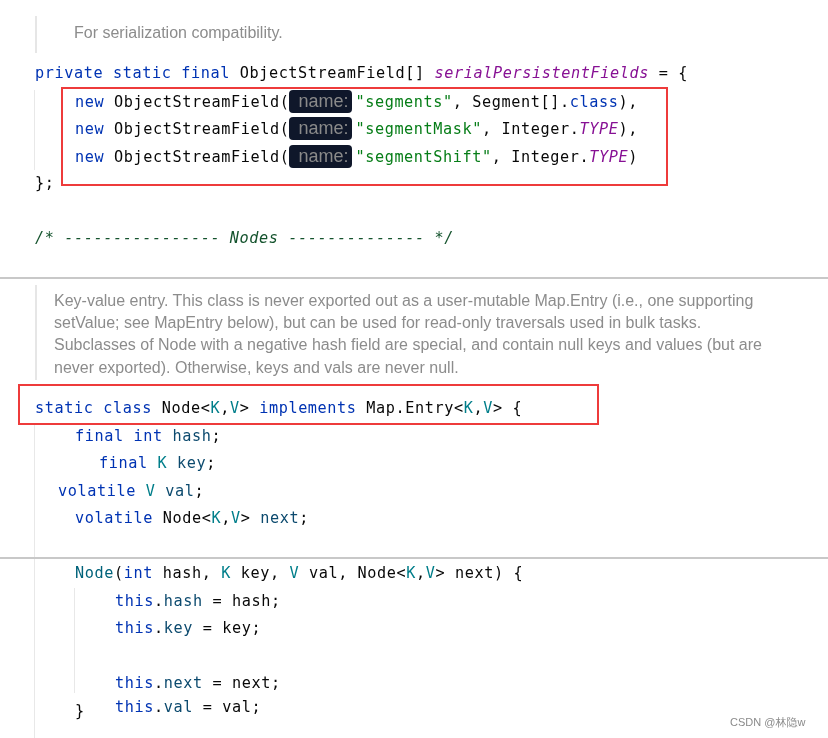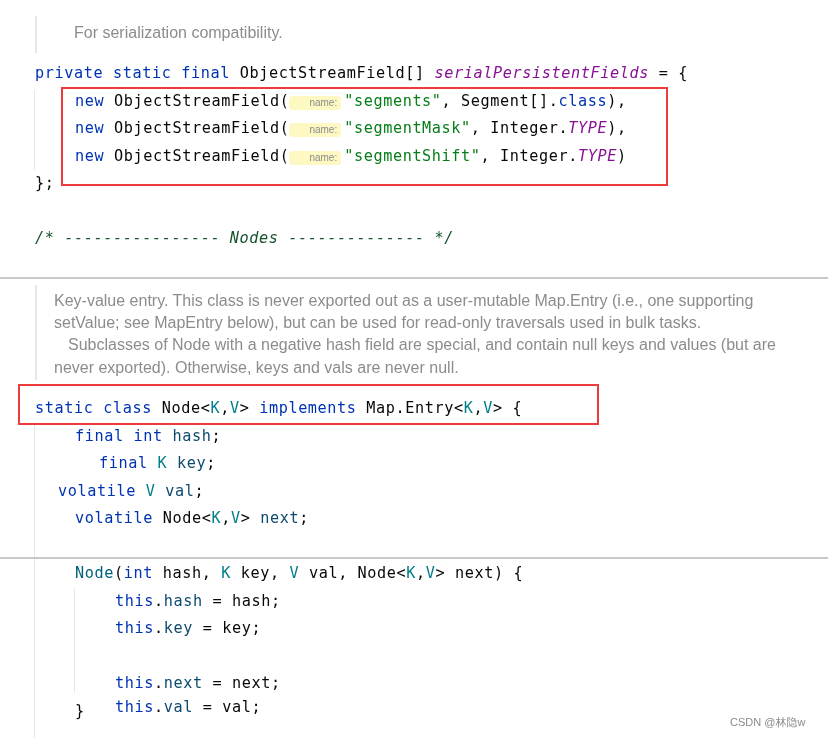--- a/index.html
+++ b/index.html
@@ -7,21 +7,21 @@
   .abs { position: absolute; }
   .code { font-family: "DejaVu Sans Mono", "Liberation Mono", monospace; font-size: 15.2px; white-space: pre; color: #080808; line-height: 20px; letter-spacing: 0.6px; }
   .doc { font-family: "Liberation Sans", "DejaVu Sans", sans-serif; font-size: 16px; color: #8c8c8c; line-height: 22.5px; }
   .kw { color: #0033b3; }
   .str { color: #067d17; }
   .fld { color: #0c4a6e; }
   .ifld { color: #871094; font-style: italic; }
   .tp { color: #007e8a; }
   .ctor { color: #00627a; }
   .cmt { color: #14532d; font-style: italic; }
-  .hint { font-family: "Liberation Sans", "DejaVu Sans", sans-serif; font-size: 10px; color: #8a8a8a; background: #fef9c3; border-radius: 4px; padding: 1px 4px 2px 20px; margin-right: 3px; letter-spacing: 0; }
+  .hint { font-family: "Liberation Sans", "DejaVu Sans", sans-serif; font-size: 18px; color: #8a8a8a; background: #0f172a; border-radius: 4px; padding: 1px 4px 2px 9px; margin-right: 3px; letter-spacing: 0; }
   .docbar { position: absolute; width: 2px; background: #e6e6e6; }
   .guide { position: absolute; width: 1px; background: #e8e8e8; }
   .sep { position: absolute; left: 0; width: 828px; height: 2px; background: #c8c8c8; }
   .redbox { position: absolute; border: 2px solid #ee3b3b; box-sizing: border-box; }
   .watermark { font-family: "Liberation Sans", "DejaVu Sans", sans-serif; font-size: 11px; color: #8a8a8a; }
 </style>
 </head>
 <body>
 
 <div class="docbar" style="left:35px; top:16px; height:37px;"></div>
@@ -41,21 +41,21 @@
 
 <div class="redbox" style="left:61px; top:87px; width:607px; height:99px;"></div>
 
 <div class="abs code cmt" style="left:35px; top:228px;">/* ---------------- Nodes -------------- */</div>
 
 <div class="sep" style="top:277px;"></div>
 
 <div class="docbar" style="left:35px; top:285px; height:95px;"></div>
 <div class="abs doc" style="left:54px; top:290px;">Key-value entry. This class is never exported out as a user-mutable Map.Entry (i.e., one supporting</div>
 <div class="abs doc" style="left:54px; top:312px;">setValue; see MapEntry below), but can be used for read-only traversals used in bulk tasks.</div>
-<div class="abs doc" style="left:68px; top:334px;">Subclasses of Node with a negative hash field are special, and contain null keys and values (but are</div>
+<div class="abs doc" style="left:54px; top:334px;">Subclasses of Node with a negative hash field are special, and contain null keys and values (but are</div>
 <div class="abs doc" style="left:54px; top:357px;">never exported). Otherwise, keys and vals are never null.</div>
 
 <div class="abs code" style="left:35px; top:398px;"><span class="kw">static</span> <span class="kw">class</span> <span>Node&lt;</span><span class="tp">K</span><span>,</span><span class="tp">V</span><span>&gt;</span> <span class="kw">implements</span> <span>Map.Entry&lt;</span><span class="tp">K</span><span>,</span><span class="tp">V</span><span>&gt; {</span></div>
 
 <div class="redbox" style="left:18px; top:384px; width:581px; height:41px;"></div>
 
 <div class="guide" style="left:34px; top:425px; height:313px;"></div>
 
 <div class="abs code" style="left:75px; top:426px;"><span class="kw">final int</span> <span class="fld">hash</span><span>;</span></div>
 <div class="abs code" style="left:75px; top:453px;margin-left:24px;"><span class="kw">final</span> <span class="tp">K</span> <span class="fld">key</span><span>;</span></div>

